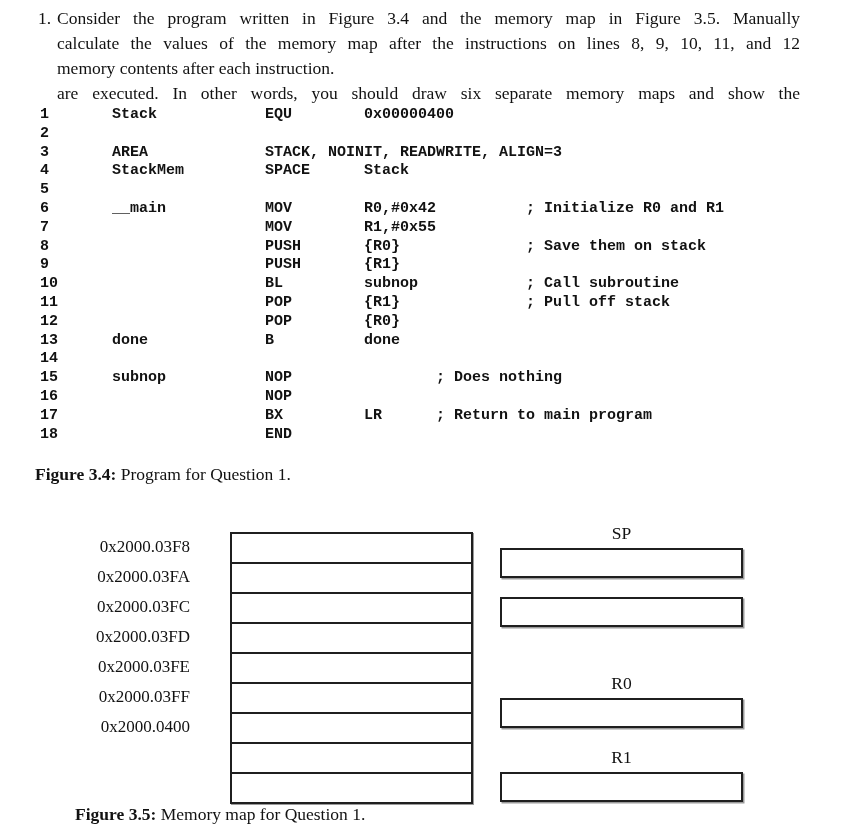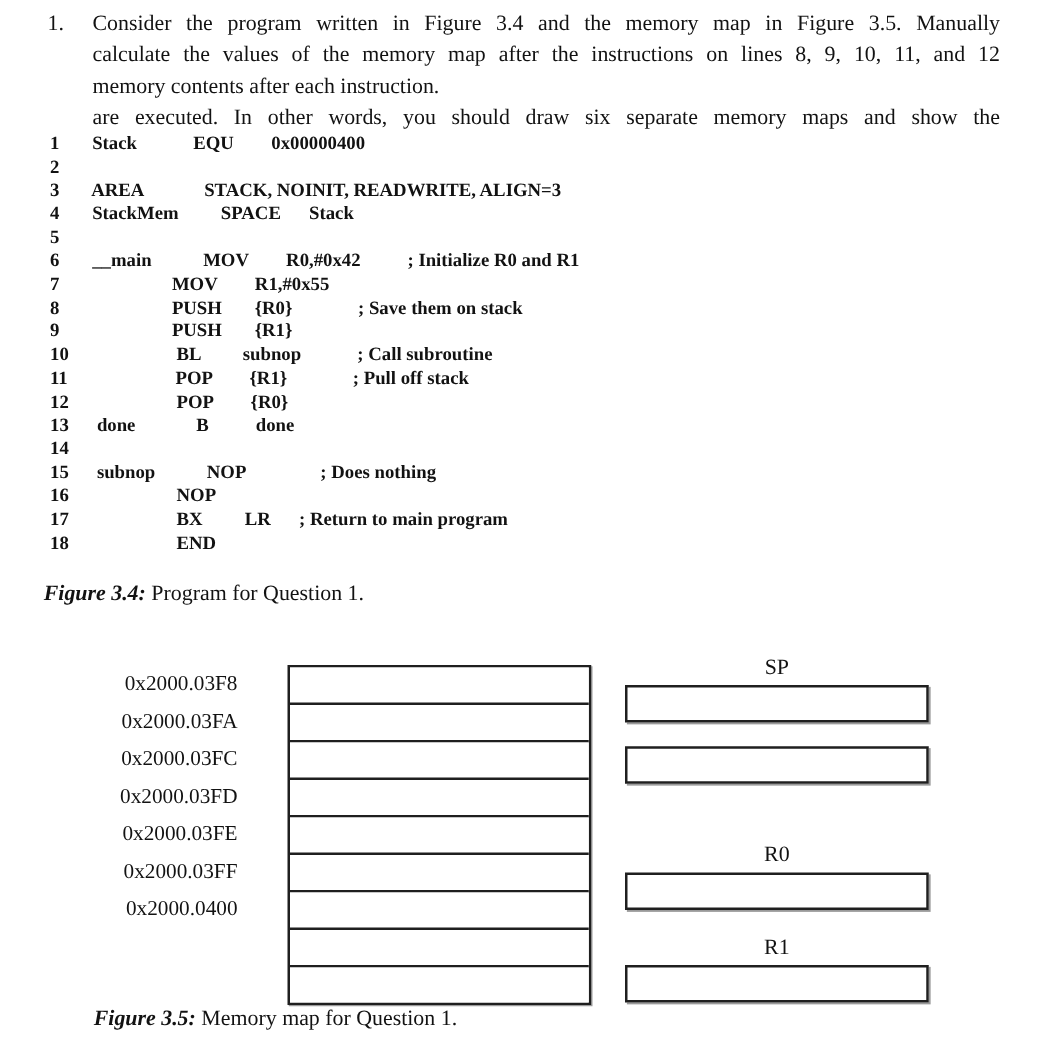--- a/index.html
+++ b/index.html
@@ -12,43 +12,43 @@
   }
 
   
   .question{
     position:absolute;
     left:38px;top:6px;width:762px;
     font-family:"Liberation Serif",serif;
     font-size:17.5px;
   }
   .q-num{position:absolute;left:0;top:0;line-height:25px;}
-  .q-body{margin-left:36px;}
+  .q-body{margin-left:19px;}
   .q-line{line-height:25px;text-align:justify;text-align-last:justify;}
   .q-line.last{text-align-last:left;}
 
   
   .code{
     position:absolute;
     left:40px;top:106px;
-    font-family:Liberation Serif, serif;
+    font-family:Liberation Mono, monospace;
     font-weight:700;
     font-size:15px;
     line-height:18.8px;
     white-space:pre;
     letter-spacing:0;
   }
 
   
   .caption{
     position:absolute;
     font-family:"Liberation Serif",serif;
     font-size:17.5px;
   }
-  .caption .cap-bold{font-weight:700;font-style:italic;}
+  .caption .cap-bold{font-weight:700;}
   .cap34{left:35px;top:464px;}
   .cap35{left:75px;top:804px;}
 
   
   .addr-col{
     position:absolute;
     left:40px;top:532px;width:150px;
     font-family:"Liberation Serif",serif;
     font-size:17px;
     text-align:right;

